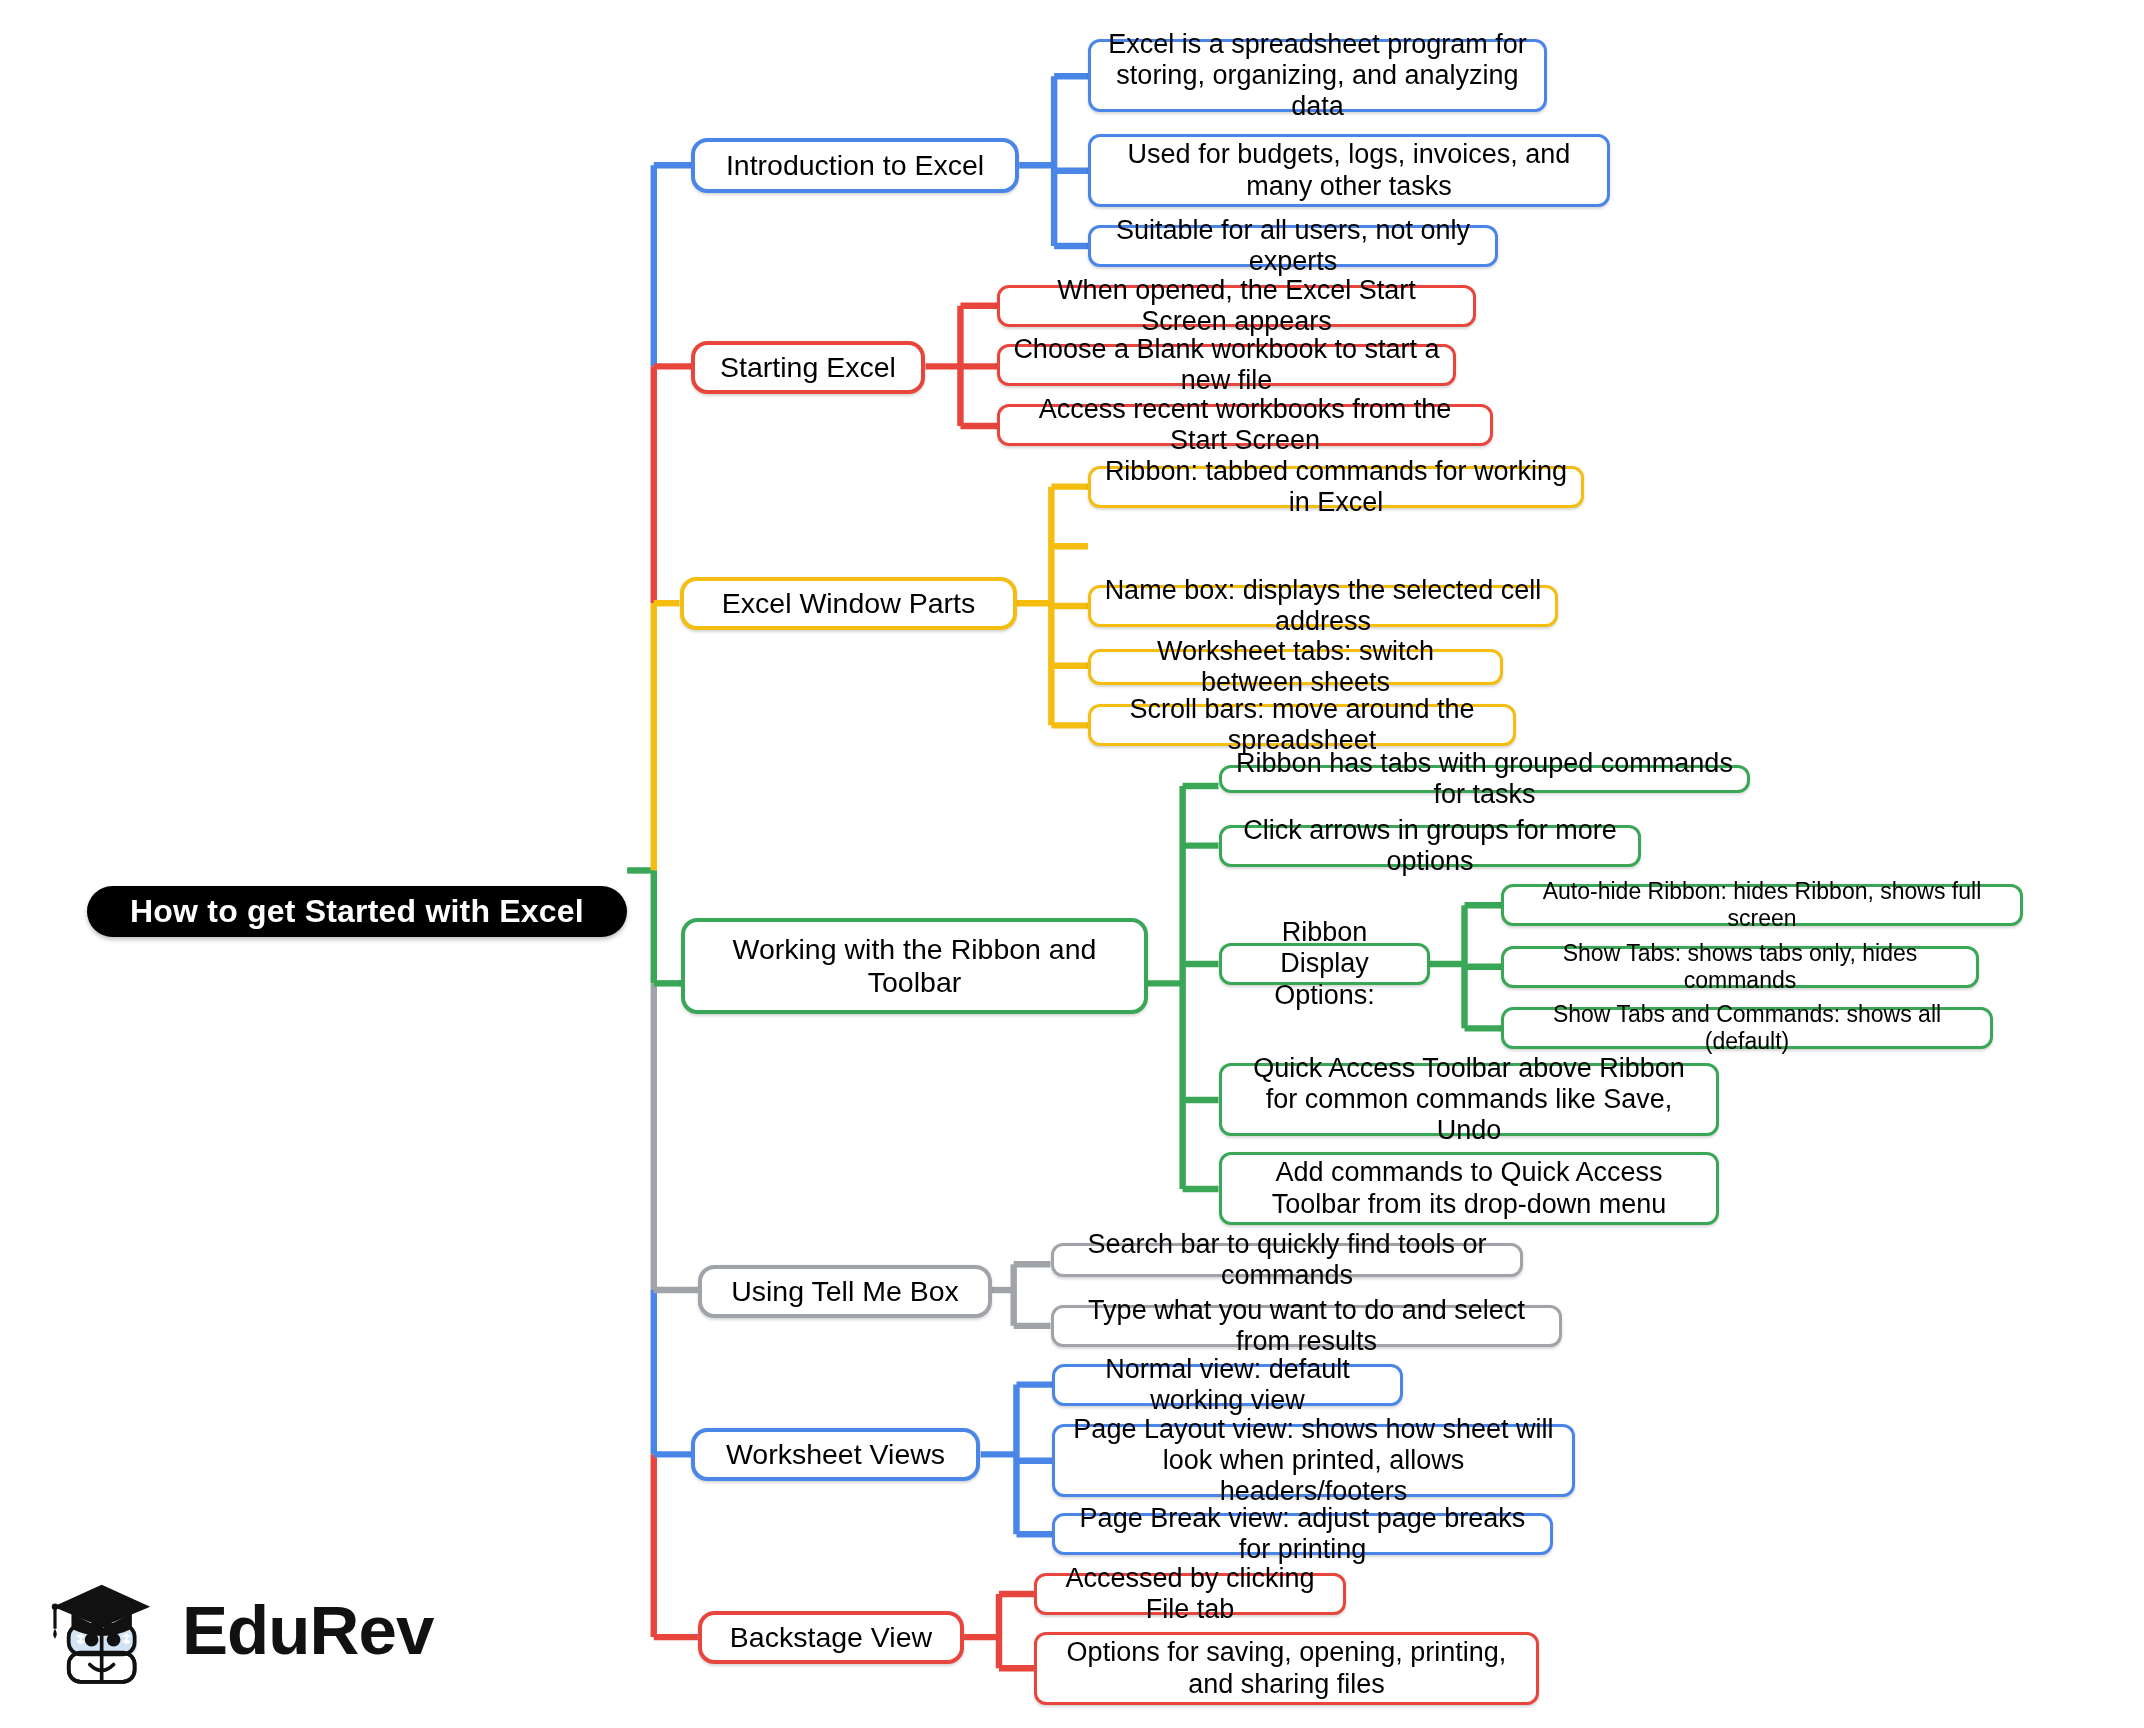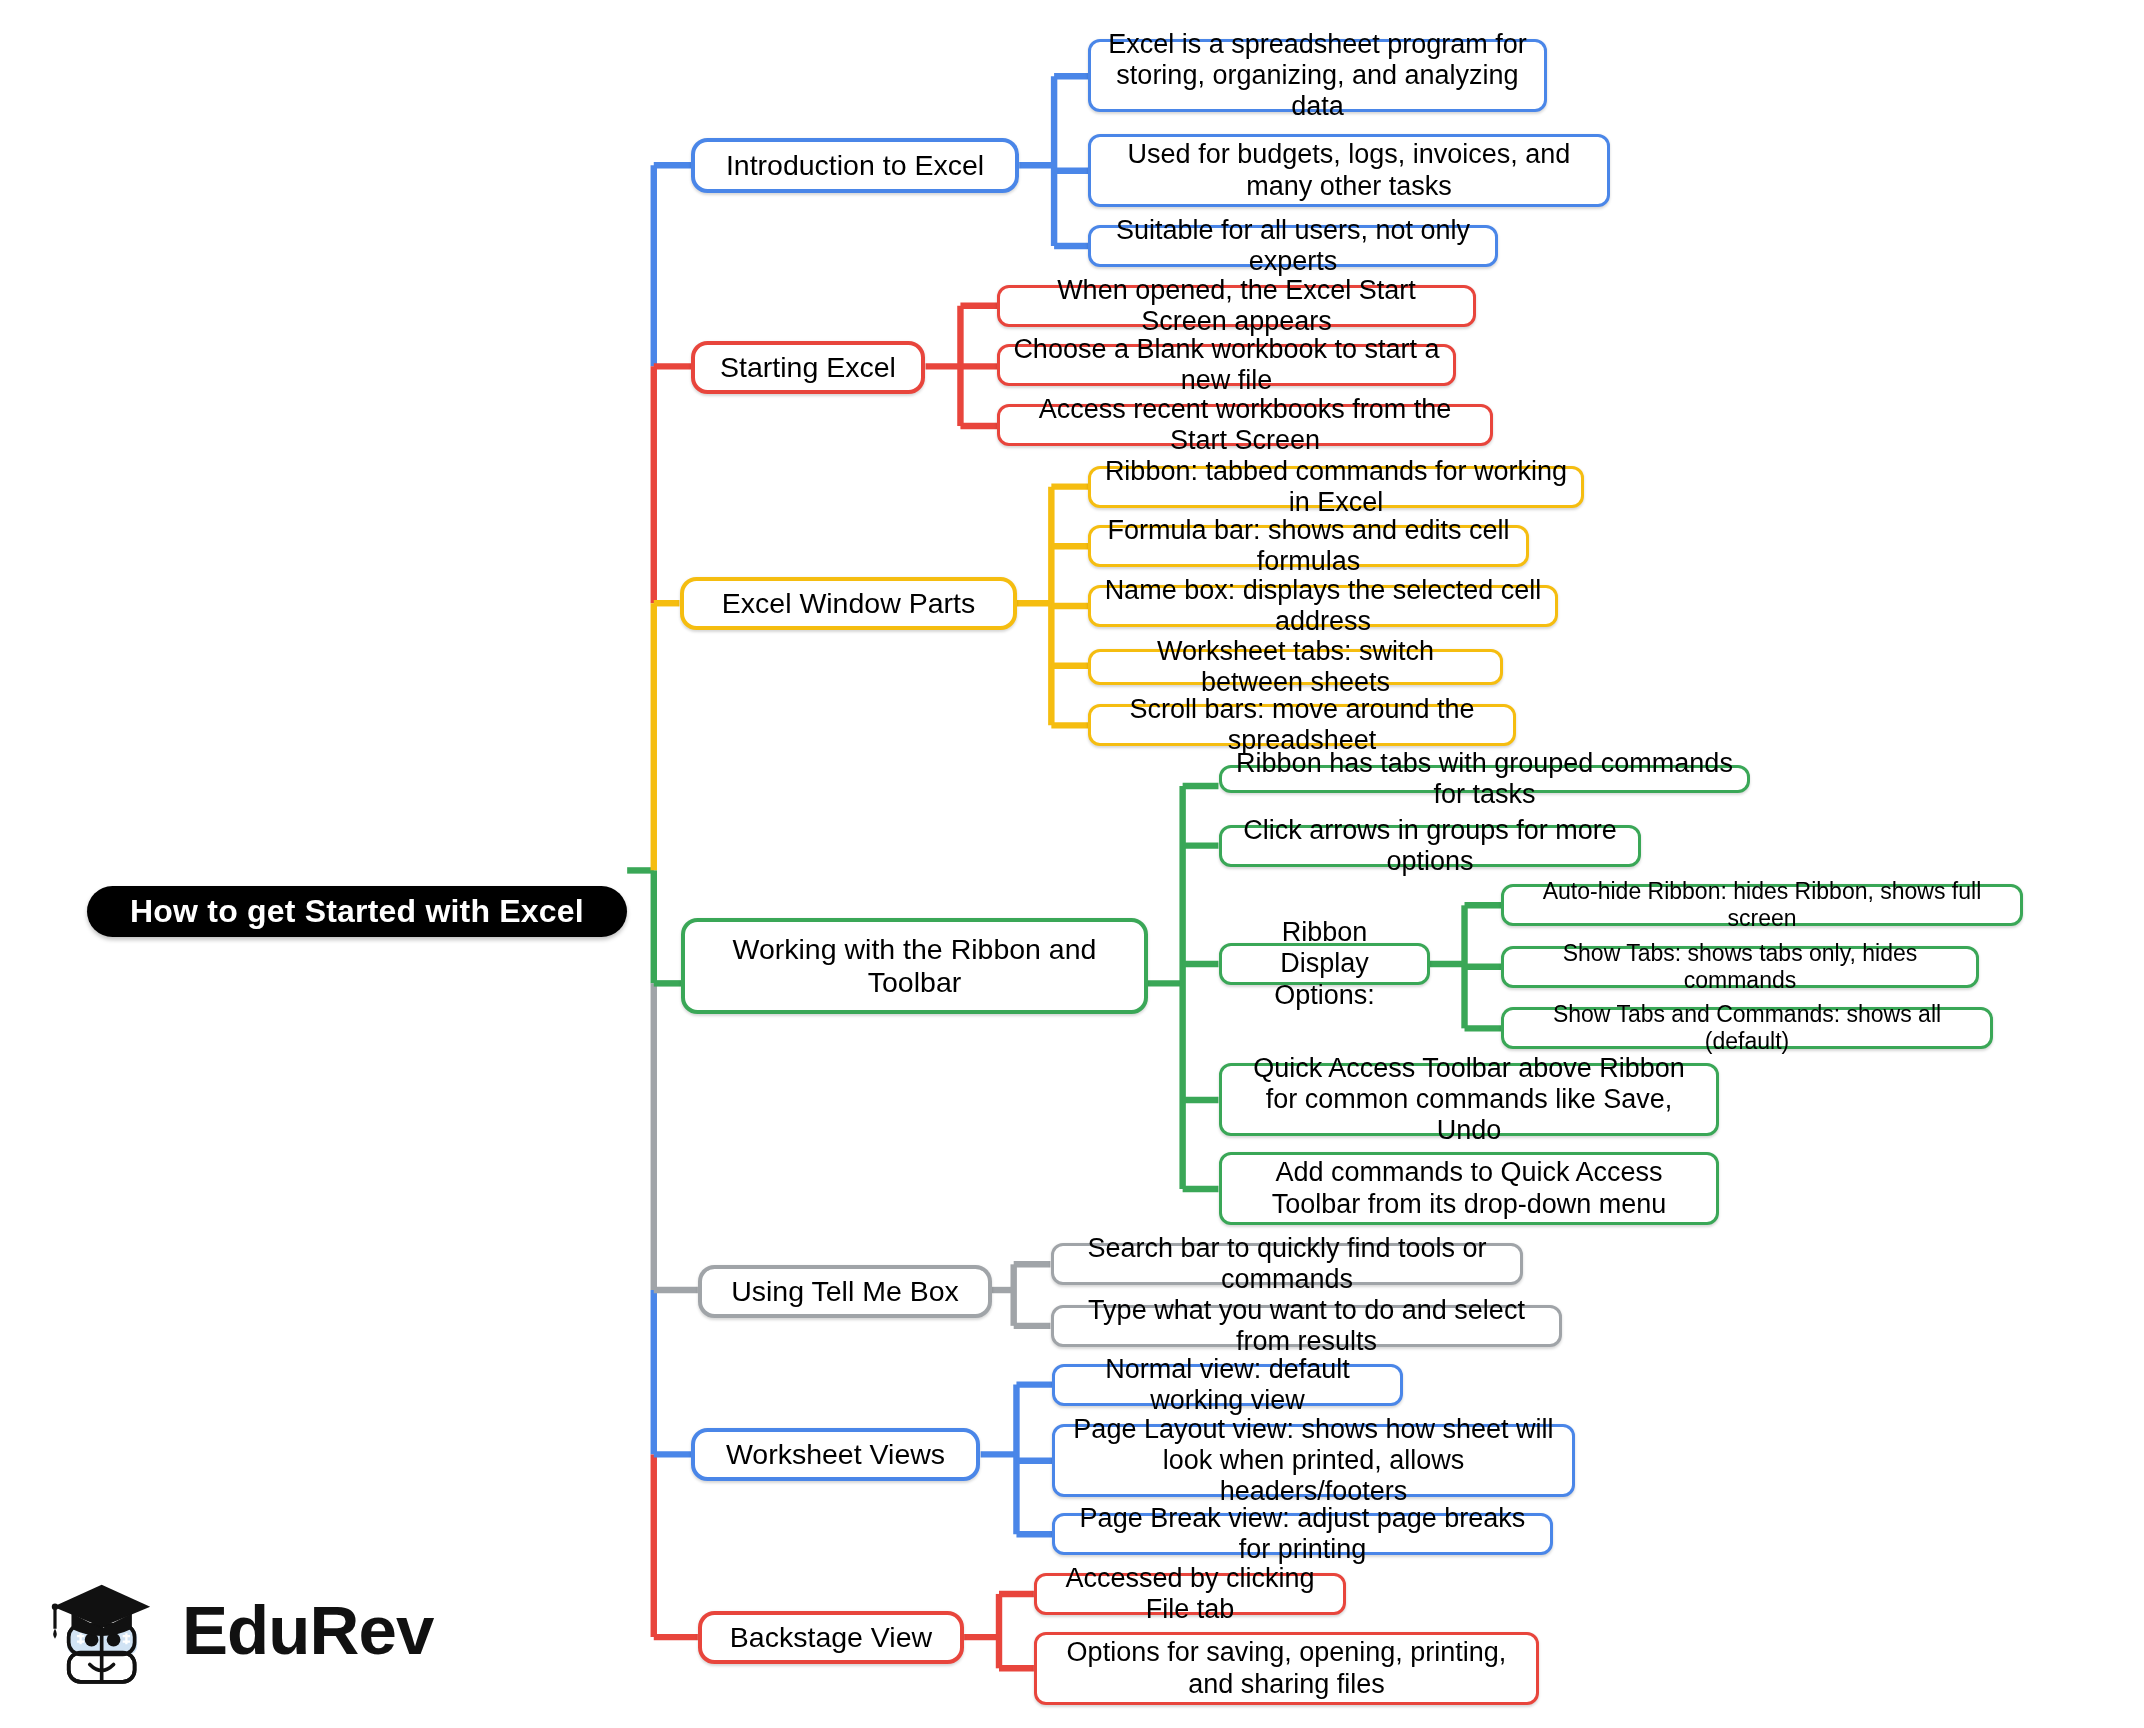--- a/index.html
+++ b/index.html
@@ -211,21 +211,20 @@
   <div class="node lvl2 c-red" style="left:997px; top:285px; width:479px; height:42px;">When opened, the Excel Start Screen appears</div>
 
   <div class="node lvl2 c-red" style="left:997px; top:344px; width:459px; height:42px;">Choose a Blank workbook to start a new file</div>
 
   <div class="node lvl2 c-red" style="left:997px; top:404px; width:496px; height:42px;">Access recent workbooks from the Start Screen</div>
 
   <div class="node lvl1 c-yellow" style="left:680px; top:577px; width:337px; height:53px;">Excel Window Parts</div>
 
   <div class="node lvl2 c-yellow" style="left:1088px; top:466px; width:496px; height:42px;">Ribbon: tabbed commands for working in Excel</div>
 
-  <div class="node lvl2 c-yellow" style="left:1088px; top:525px; width:441px; height:42px;">Formula bar: shows and edits cell formulas</div>
 
   <div class="node lvl2 c-yellow" style="left:1088px; top:585px; width:470px; height:42px;">Name box: displays the selected cell address</div>
 
   <div class="node lvl2 c-yellow" style="left:1088px; top:649px; width:415px; height:36px;">Worksheet tabs: switch between sheets</div>
 
   <div class="node lvl2 c-yellow" style="left:1088px; top:704px; width:428px; height:42px;">Scroll bars: move around the spreadsheet</div>
 
   <div class="node lvl1 c-green" style="left:681px; top:918px; width:467px; height:96px;">Working with the Ribbon and Toolbar</div>
 
   <div class="node lvl2 c-green" style="left:1219px; top:765px; width:531px; height:28px;">Ribbon has tabs with grouped commands for tasks</div>
@@ -239,21 +238,21 @@
   <div class="node lvl3 c-green" style="left:1501px; top:946px; width:478px; height:42px;">Show Tabs: shows tabs only, hides commands</div>
 
   <div class="node lvl3 c-green" style="left:1501px; top:1007px; width:492px; height:42px;">Show Tabs and Commands: shows all (default)</div>
 
   <div class="node lvl2 c-green" style="left:1219px; top:1063px; width:500px; height:73px;">Quick Access Toolbar above Ribbon for common commands like Save, Undo</div>
 
   <div class="node lvl2 c-green" style="left:1219px; top:1152px; width:500px; height:73px;">Add commands to Quick Access Toolbar from its drop-down menu</div>
 
   <div class="node lvl1 c-gray" style="left:698px; top:1265px; width:294px; height:53px;">Using Tell Me Box</div>
 
-  <div class="node lvl2 c-gray" style="left:1051px; top:1243px; width:472px; height:42px;">Search bar to quickly find tools or commands</div>
+  <div class="node lvl2 c-gray" style="left:1051px; top:1243px; width:472px; height:34px;">Search bar to quickly find tools or commands</div>
 
   <div class="node lvl2 c-gray" style="left:1051px; top:1305px; width:511px; height:42px;">Type what you want to do and select from results</div>
 
   <div class="node lvl1 c-blue" style="left:691px; top:1428px; width:289px; height:53px;">Worksheet Views</div>
 
   <div class="node lvl2 c-blue" style="left:1052px; top:1364px; width:351px; height:42px;">Normal view: default working view</div>
 
   <div class="node lvl2 c-blue" style="left:1052px; top:1424px; width:523px; height:73px;">Page Layout view: shows how sheet will look when printed, allows headers/footers</div>
 
   <div class="node lvl2 c-blue" style="left:1052px; top:1513px; width:501px; height:42px;">Page Break view: adjust page breaks for printing</div>

